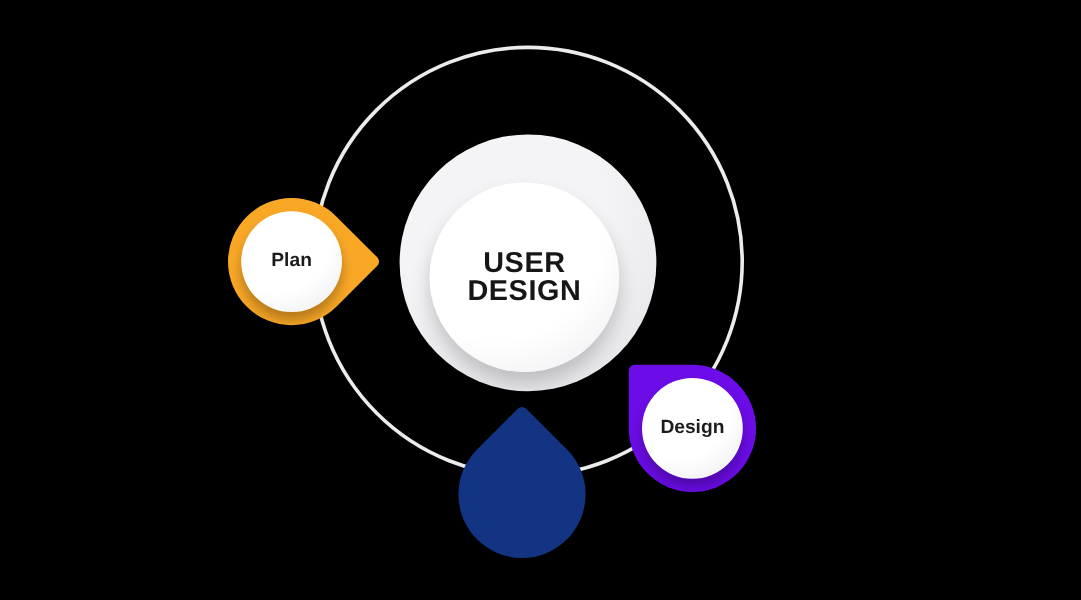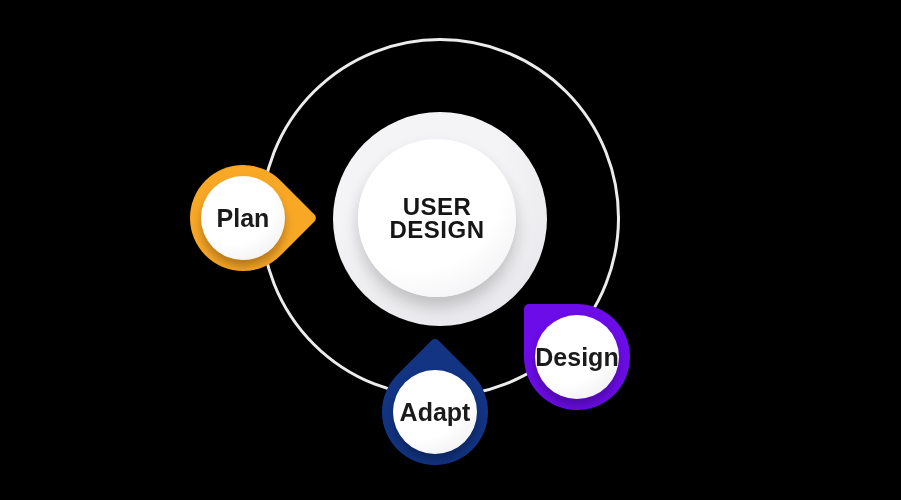--- a/index.html
+++ b/index.html
@@ -35,21 +35,21 @@
     top: 112px;
     width: 214px;
     height: 214px;
     border-radius: 50%;
     background: radial-gradient(circle at 38% 30%, #F4F4F6 45%, #E2E2E7 100%);
     box-shadow: 0 14px 22px rgba(0,0,0,0.35);
   }
   .center-inner {
     position: absolute;
     left: 358px;
-    top: 139px;
+    top: 152px;
     width: 158px;
     height: 158px;
     border-radius: 50%;
     background: radial-gradient(circle at 35% 26%, #FFFFFF 58%, #EBEBEF 100%);
     box-shadow: 0 10px 16px rgba(0,0,0,0.20);
     display: flex;
     align-items: center;
     justify-content: center;
     text-align: center;
   }
@@ -85,21 +85,21 @@
     width: 84px;
     height: 84px;
     border-radius: 50%;
     background: radial-gradient(circle at 35% 28%, #FFFFFF 55%, #E9E9ED 100%);
     box-shadow: 0 7px 10px rgba(0,0,0,0.28);
     display: flex;
     align-items: center;
     justify-content: center;
   }
   .label-circle .label {
-    font-size: 25px;
+    font-size: 16px;
     font-weight: 700;
     color: #1B1B1B;
     white-space: nowrap;
   }
 
   .node-plan    { left: 190px; top: 165px; }
   .node-reseach { left: 575px; top: 165px; }
   .node-measure { left: 245px; top: 307px; }
   .node-adapt   { left: 382px; top: 359px; }
   .node-design  { left: 524px; top: 304px; }
@@ -124,23 +124,20 @@
     <div class="drop tip-e" style="background-color: rgb(249, 168, 38);"></div>
     <div class="label-circle">
       <span class="label">Plan</span>
     </div>
   </div>
 
 
 
   <div class="node node-adapt">
     <div class="drop tip-n" style="background-color: rgb(18, 52, 131);"></div>
-    <div class="label-circle">
-      <span class="label">Adapt</span>
-    </div>
   </div>
 
   <div class="node node-design">
     <div class="drop tip-nw" style="background-color: rgb(108, 12, 232);"></div>
     <div class="label-circle">
       <span class="label">Design</span>
     </div>
   </div>
 
 </div>

